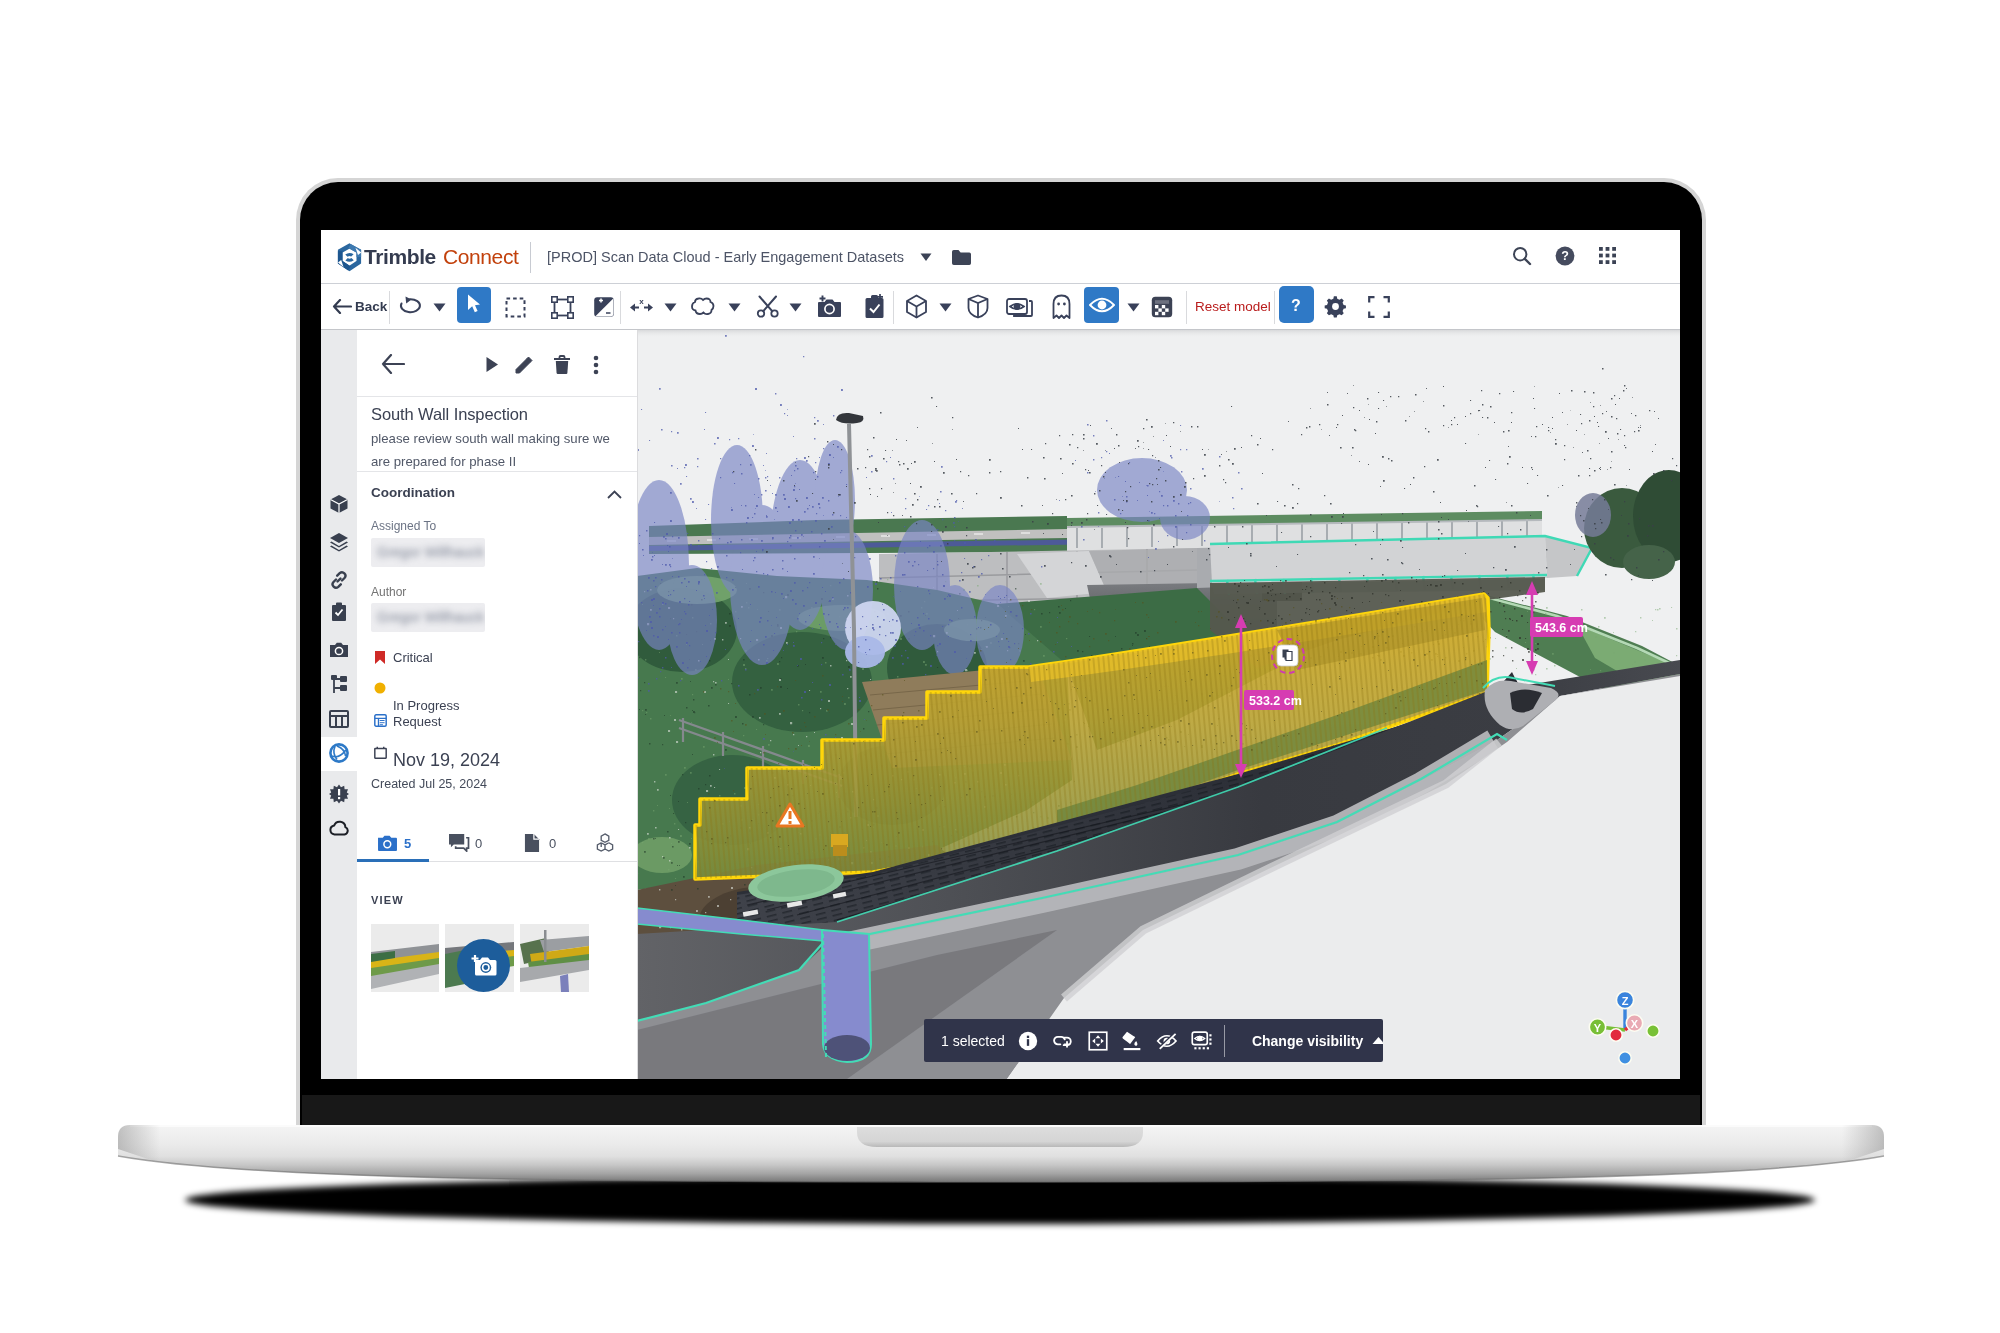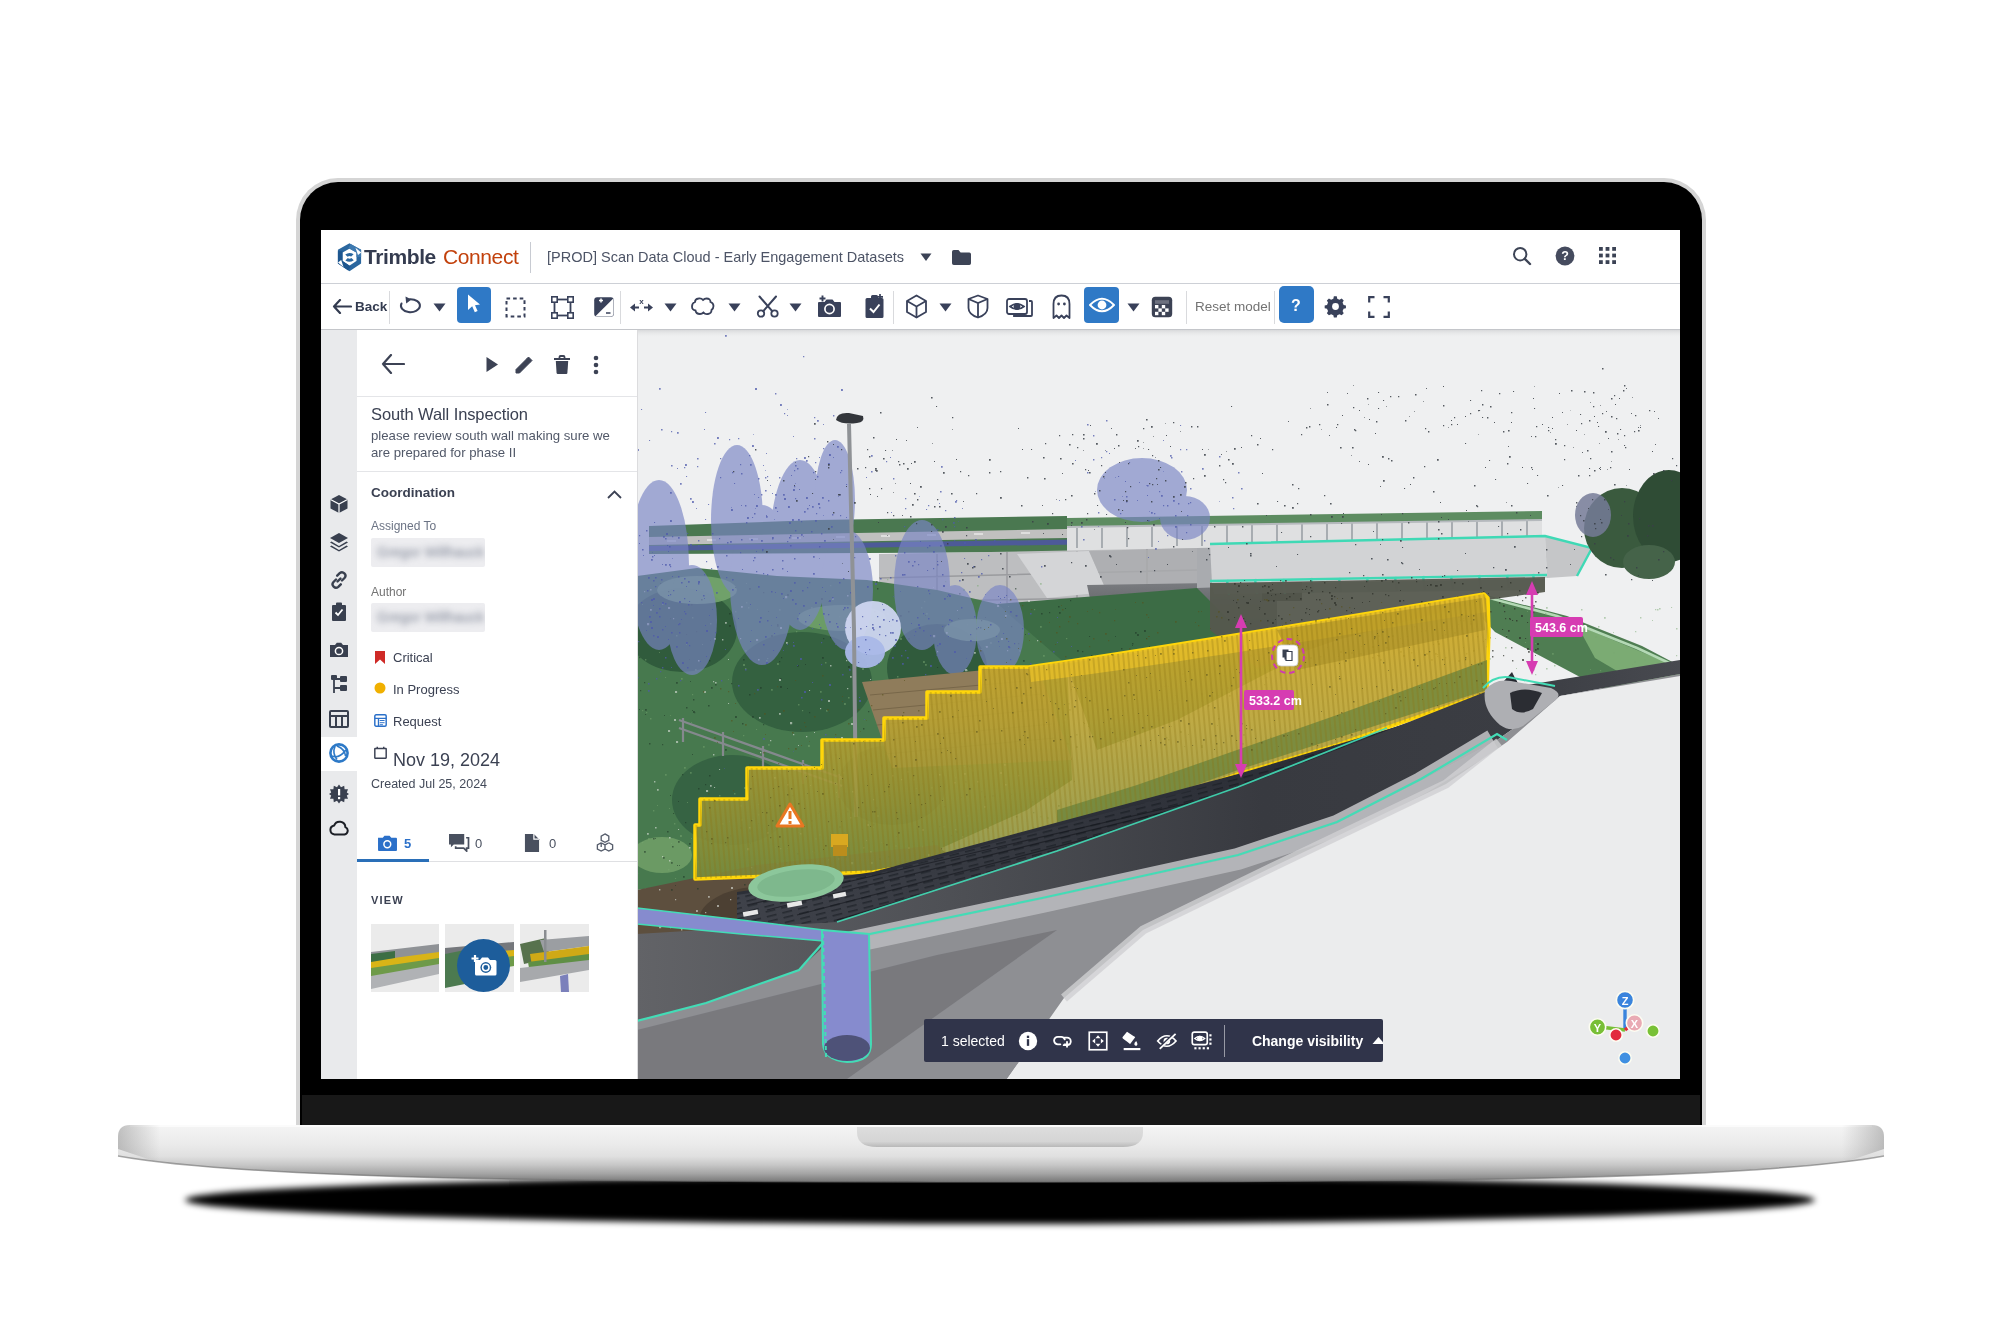--- a/index.html
+++ b/index.html
@@ -195,21 +195,21 @@
             <rect x="4" y="9" width="3.4" height="3.4"></rect>
             <rect x="10.8" y="9" width="3.4" height="3.4"></rect>
             <rect x="7.4" y="12.4" width="3.4" height="3.4"></rect>
             <rect x="14.2" y="12.4" width="3.4" height="3.4"></rect>
             <rect x="4" y="15.8" width="3.4" height="3.4"></rect>
             <rect x="10.8" y="15.8" width="3.4" height="3.4"></rect>
           </g>
           <rect x="4" y="4.2" width="14" height="3.6" fill="#fff" opacity=".25"></rect>
         </svg>
       <div class="vsep" style="left:865px;top:6px"></div>
-      <span class="abs" style="left:874px;top:14px;font-size:13.5px;font-weight:500;color:#737373">Reset model</span>
+      <span class="abs" style="left:874px;top:14px;font-size:13.5px;font-weight:500;color:#b91c1c">Reset model</span>
       <div class="vsep" style="left:953px;top:6px"></div>
       <div class="abs" style="left:958px;top:1px;width:35px;height:37px;background:#2f79c6;border-radius:5px"></div>
       <span class="abs" style="left:970px;top:12px;font-size:16px;font-weight:700;color:#fff">?</span>
       <svg class="abs" style="left:1003px;top:10px" width="23" height="23" viewBox="0 0 23 23">
           <path d="M9.8 1 L13.2 1 L13.8 3.8 Q15.2 4.2 16.4 5 L19 3.6 L21.4 6 L20 8.6 Q20.8 9.8 21.2 11.2 L24 11.8 L24 15.2 L21.2 15.8 Q20.8 17.2 20 18.4 L21.4 21 L19 23.4 L16.4 22 Q15.2 22.8 13.8 23.2 L13.2 26 L9.8 26 L9.2 23.2 Q7.8 22.8 6.6 22 L4 23.4 L1.6 21 L3 18.4 Q2.2 17.2 1.8 15.8 L-1 15.2 L-1 11.8 L1.8 11.2 Q2.2 9.8 3 8.6 L1.6 6 L4 3.6 L6.6 5 Q7.8 4.2 9.2 3.8 Z" transform="scale(0.85) translate(1.8,0.5)" fill="#39415a"></path>
           <circle cx="11.5" cy="11.5" r="3.4" fill="#fff"></circle>
         </svg>
       <svg class="abs" style="left:1047px;top:11px" width="22" height="22" viewBox="0 0 22 22">
           <g stroke="#39415a" stroke-width="2.2" fill="none">
             <path d="M1.2 6.5 L1.2 1.2 L6.5 1.2 M15.5 1.2 L20.8 1.2 L20.8 6.5 M20.8 15.5 L20.8 20.8 L15.5 20.8 M6.5 20.8 L1.2 20.8 L1.2 15.5"></path>
@@ -280,42 +280,42 @@
         </svg>
       <svg class="abs" style="left:236px;top:25px" width="6" height="20">
           <g fill="#3c4254">
             <circle cx="3" cy="3" r="2.3"></circle>
             <circle cx="3" cy="10" r="2.3"></circle>
             <circle cx="3" cy="17" r="2.3"></circle>
           </g>
         </svg>
       <div class="abs" style="left:0;top:66px;width:280px;height:1px;background:#e4e5e8"></div>
       <div class="abs" style="left:14px;top:75px;font-size:16.5px;font-weight:400;color:#3b4152;letter-spacing:-0.1px">South Wall Inspection</div>
-      <div class="abs" style="left:14px;top:97px;width:243px;font-size:13.2px;color:#515868;line-height:17px">please review south wall making sure we are prepared for phase II</div>
+      <div class="abs" style="left:14px;top:97px;width:243px;font-size:13.2px;color:#515868;line-height:23px">please review south wall making sure we are prepared for phase II</div>
       <div class="abs" style="left:0;top:141px;width:280px;height:1px;background:#e4e5e8"></div>
       <div class="abs" style="left:14px;top:155px;font-size:13.5px;font-weight:700;color:#3b4152">Coordination</div>
       <svg class="abs" style="left:250px;top:160px" width="15" height="9">
           <path d="M1 8 L7.5 1.5 L14 8" stroke="#3c4254" stroke-width="1.8" fill="none"></path>
         </svg>
       <div class="abs" style="left:14px;top:189px;font-size:12px;color:#6b7384">Assigned To</div>
       <div class="abs" style="left:14px;top:208px;width:114px;height:29px;background:#ededf0;border-radius:2px;overflow:hidden">
           <span style="position:absolute;left:6px;top:6px;font-size:14px;color:#7d8494;filter:blur(3px);white-space:nowrap">Gregor Willhauck</span>
         </div>
       <div class="abs" style="left:14px;top:255px;font-size:12px;color:#737373">Author</div>
       <div class="abs" style="left:14px;top:273px;width:114px;height:29px;background:#ededf0;border-radius:2px;overflow:hidden">
           <span style="position:absolute;left:6px;top:6px;font-size:14px;color:#7d8494;filter:blur(3px);white-space:nowrap">Gregor Willhauck</span>
         </div>
       <svg class="abs" style="left:17px;top:320px" width="12" height="15">
           <path d="M1 1 L11 1 L11 14 L6 9.6 L1 14 Z" fill="#cf2a27"></path>
         </svg>
       <div class="abs" style="left:36px;top:320px;font-size:13px;color:#3b4152">Critical</div>
       <svg class="abs" style="left:17px;top:352px" width="12" height="12">
           <circle cx="6" cy="6" r="5.5" fill="#f0b000"></circle>
         </svg>
-      <div class="abs" style="left:36px;top:352px;font-size:13px;color:#3b4152">In Progress</div>
+      <div class="abs" style="left:36px;top:368px;font-size:13px;color:#3b4152">In Progress</div>
       <svg class="abs" style="left:17px;top:384px" width="13" height="13" viewBox="0 0 16 16">
           <rect x="1" y="1" width="14" height="14" rx="1.5" fill="none" stroke="#2b70c9" stroke-width="1.8"></rect>
           <path d="M1 5.5 L15 5.5 M5.5 5.5 L5.5 15" stroke="#2b70c9" stroke-width="1.6"></path>
           <path d="M7 8 L13 8 M7 10.7 L13 10.7 M7 13.2 L11 13.2" stroke="#2b70c9" stroke-width="1.2"></path>
         </svg>
       <div class="abs" style="left:36px;top:384px;font-size:13px;color:#3b4152">Request</div>
       <svg class="abs" style="left:17px;top:416px" width="13" height="13" viewBox="0 0 16 16">
           <path d="M1.5 3 L14.5 3 Q15 3 15 3.5 L15 14.5 Q15 15 14.5 15 L1.5 15 Q1 15 1 14.5 L1 3.5 Q1 3 1.5 3 Z" fill="none" stroke="#3c4254" stroke-width="1.8"></path>
           <path d="M4 0.8 L4 3.8 M12 0.8 L12 3.8" stroke="#3c4254" stroke-width="1.8"></path>
         </svg>

